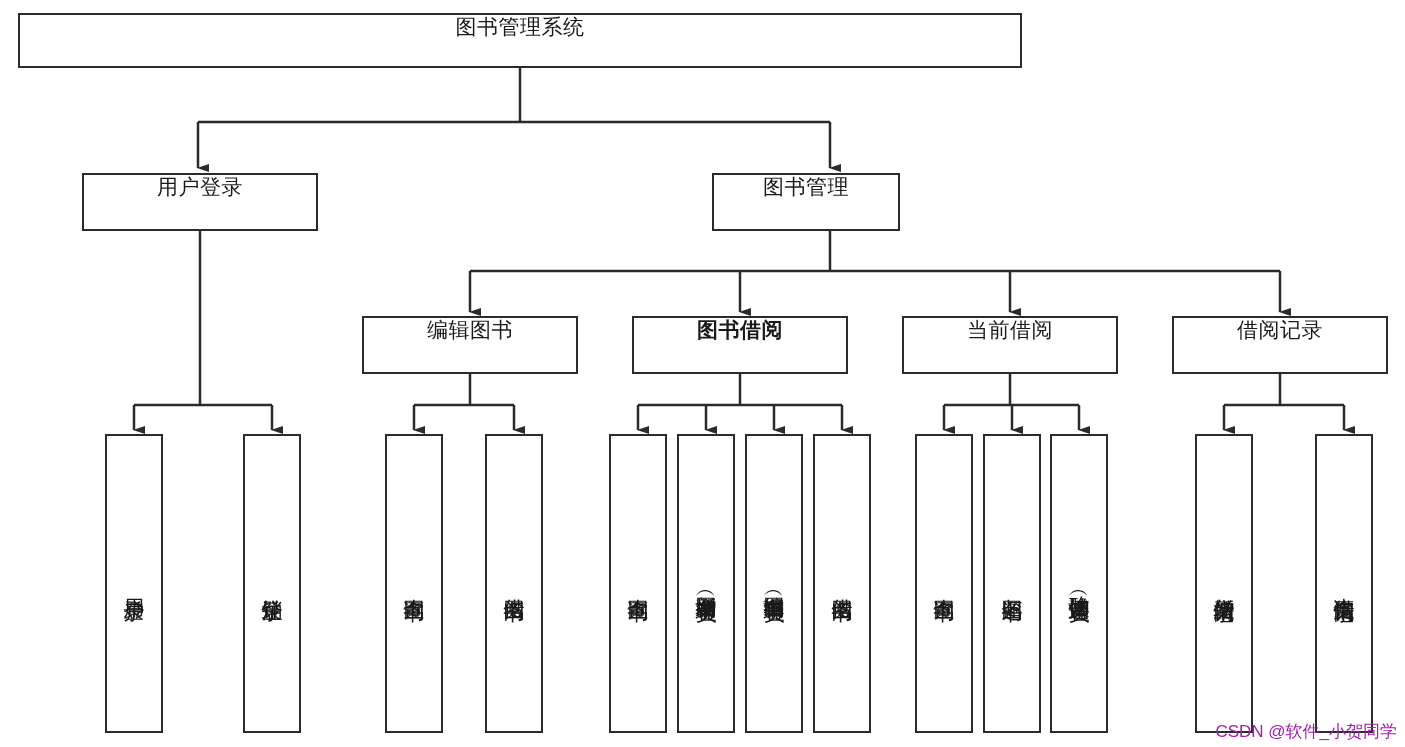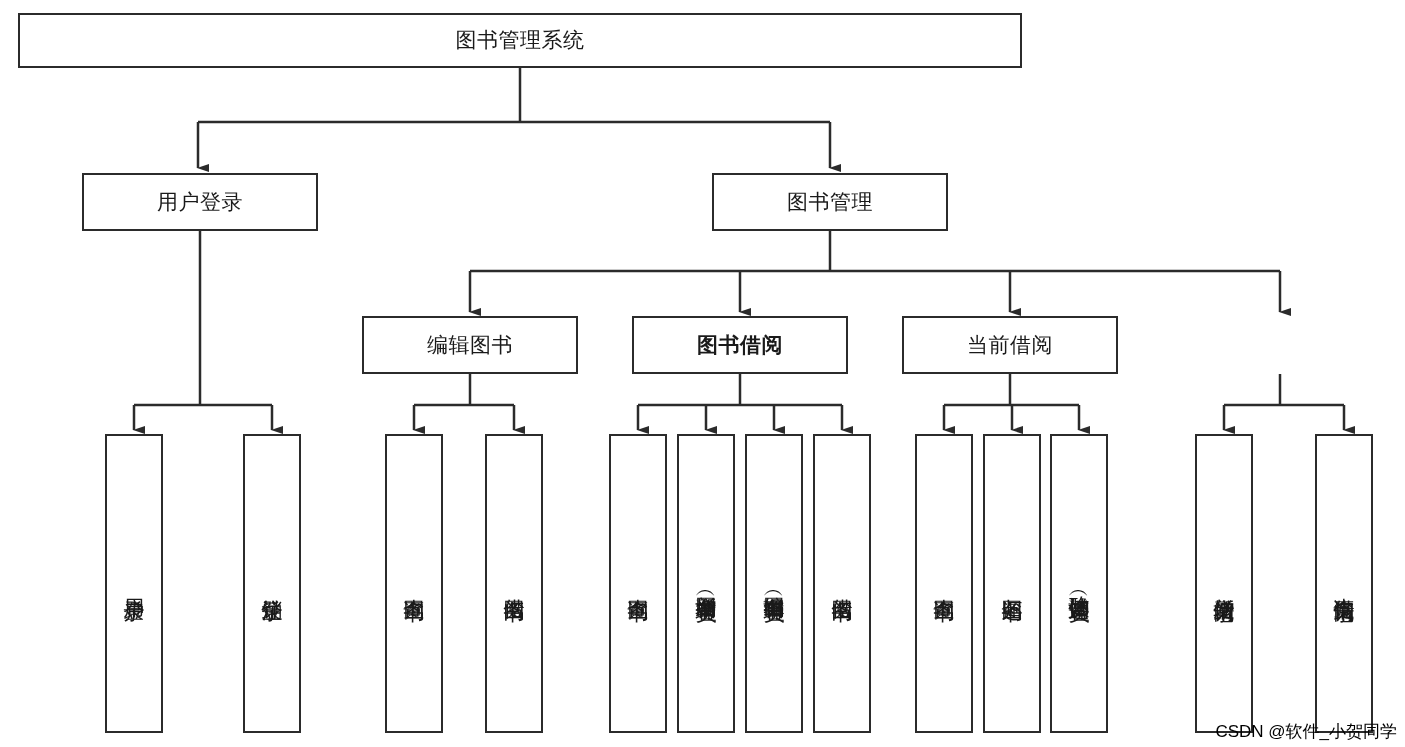--- a/index.html
+++ b/index.html
@@ -21,21 +21,21 @@
     width: 1405px;
     height: 747px;
     pointer-events: none;
   }
   .node {
     position: absolute;
     box-sizing: border-box;
     border: 2px solid #2b2b2b;
     background: #ffffff;
     display: flex;
-    align-items: center;
+    align-items: flex-start;
     justify-content: center;
     color: #1a1a1a;
   }
   .node .label {
     font-size: 21px;
     line-height: 1.15;
     letter-spacing: 0.5px;
     white-space: nowrap;
   }
   .node.vertical {
@@ -49,21 +49,21 @@
     line-height: 1.42;
     letter-spacing: 1px;
     white-space: nowrap;
     text-align: center;
   }
   #watermark {
     position: absolute;
     right: 8px;
     bottom: 4px;
     font-size: 17px;
-    color: #000000;
+    color: #a21caf;
     white-space: nowrap;
     font-family: "Liberation Sans", "DejaVu Sans", sans-serif;
   }
 </style>
 </head>
 <body>
 
 <div id="canvas">
 
   <svg id="edges" viewBox="0 0 1405 747">
@@ -109,32 +109,35 @@
       </g>
   </svg>
 
   <div class="node" style="left: 18px; top: 13px; width: 1004px; height: 55px;">
     <span class="label">图书管理系统</span>
   </div>
 
   <div class="node" style="left: 82px; top: 173px; width: 236px; height: 58px;">
     <span class="label">用户登录</span>
   </div>
-  <div class="node" style="left: 712px; top: 173px; width: 236px; height: 58px;">
+  <div class="node" style="left: 712px; top: 173px; width: 188px; height: 58px;">
     <span class="label">图书管理</span>
   </div>
 
   <div class="node" style="left: 362px; top: 316px; width: 216px; height: 58px;">
     <span class="label">编辑图书</span>
   </div>
   <div class="node" style="left: 632px; top: 316px; width: 216px; height: 58px; font-weight: bold;">
     <span class="label">图书借阅</span>
   </div>
   <div class="node" style="left: 902px; top: 316px; width: 216px; height: 58px;">
     <span class="label">当前借阅</span>
+  </div>
+  <div class="node" style="left: 1172px; top: 316px; width: 216px; height: 58px;">
+    <span class="label">借阅记录</span>
   </div>
 
   <div class="node vertical" style="left: 105px; top: 434px; width: 58px; height: 299px;">
     <span class="label">用户登录</span>
   </div>
   <div class="node vertical" style="left: 243px; top: 434px; width: 58px; height: 299px;">
     <span class="label">注销登录</span>
   </div>
 
   <div class="node vertical" style="left: 385px; top: 434px; width: 58px; height: 299px;">

